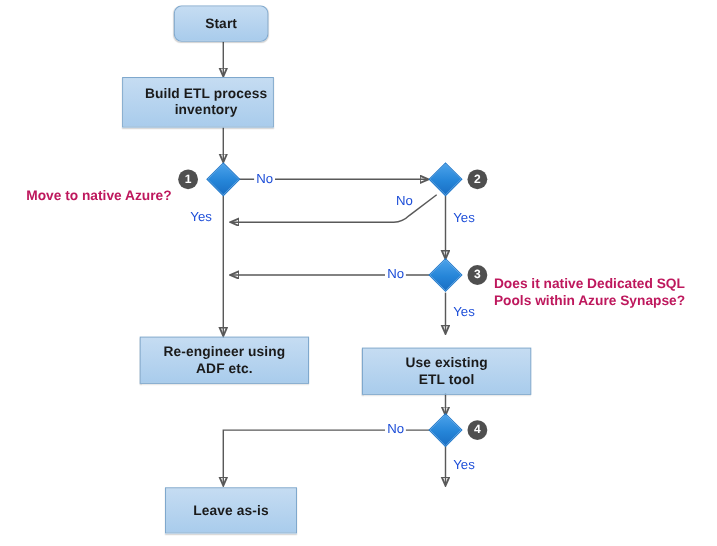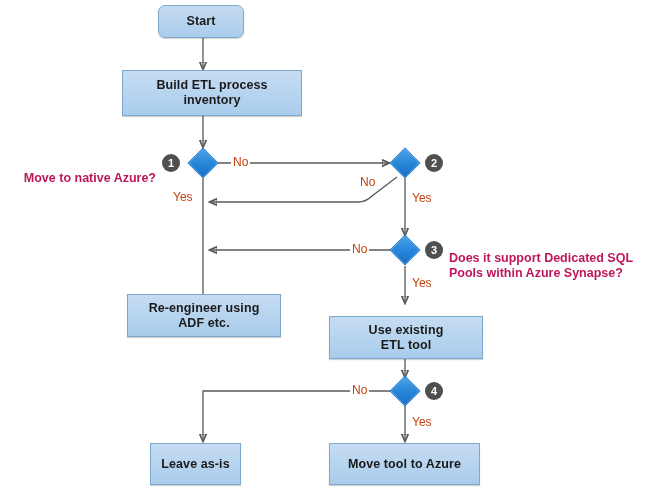--- a/index.html
+++ b/index.html
@@ -77,21 +77,21 @@
     color: #be185d;
     line-height: 15px;
     white-space: pre-line;
   }
   .question.right { text-align: left; }
   .question.left  { text-align: right; }
   .edge-label {
     position: absolute;
     font-size: 12px;
     font-weight: normal;
-    color: #c2410c;
+    color: #1d4ed8;
     background: #ffffff;
     padding: 0 2px;
     line-height: 13px;
   }
   svg.wires {
     position: absolute;
     left: 0;
     top: 0;
     width: 652px;
     height: 496px;
@@ -135,42 +135,39 @@
 
     <path d="M 391,391 L 203,391 L 203,441" marker-end="url(#arrow)"></path>
 
     <line x1="405" y1="405" x2="405" y2="441" marker-end="url(#arrow)"></line>
   </svg>
 
   <div class="node-box rounded" style="left:158px; top:5px; width:86px; height:33px;">
     <span class="lbl">Start</span>
   </div>
 
-  <div class="node-box" style="left:122px; top:70px; width:180px; height:46px;">
+  <div class="node-box" style="left:111px; top:70px; width:138px; height:46px;justify-content:flex-end;">
     <span class="lbl">Build ETL process
 inventory</span>
   </div>
 
-  <div class="node-box" style="left:127px; top:294px; width:154px; height:43px;">
+  <div class="node-box" style="left:127px; top:306px; width:154px; height:43px;">
     <span class="lbl">Re-engineer using
 ADF etc.</span>
   </div>
 
   <div class="node-box" style="left:329px; top:316px; width:154px; height:43px;justify-content:center;">
     <span class="lbl">Use existing
 ETL tool</span>
   </div>
 
-  <div class="node-box" style="left:150px; top:443px; width:91px; height:42px;">
+  <div class="node-box" style="left:150px; top:443px; width:120px; height:42px;">
     <span class="lbl">Leave as-is</span>
   </div>
 
-  <div class="node-box" style="left:329px; top:443px; width:151px; height:42px;">
-    <span class="lbl">Move tool to Azure</span>
-  </div>
 
   <div class="diamond" style="left:192px; top:152px;"></div>
   <div class="badge" style="left:162px; top:154px;">
     <span>1</span>
   </div>
   <div class="question left" style="left:8px; top:156px; width:148px;">
     <span>Move to native Azure?</span>
   </div>
   <div class="edge-label" style="left:231px; top:156px;">
     <span>No</span>
@@ -188,21 +185,21 @@
   </div>
   <div class="edge-label" style="left:410px; top:192px;">
     <span>Yes</span>
   </div>
 
   <div class="diamond" style="left:394px; top:239px;"></div>
   <div class="badge" style="left:425px; top:241px;">
     <span>3</span>
   </div>
   <div class="question right" style="left:449px; top:236px; width:205px;">
-    <span>Does it support Dedicated SQL
+    <span>Does it native Dedicated SQL
 Pools within Azure Synapse?</span>
   </div>
   <div class="edge-label" style="left:350px; top:243px;">
     <span>No</span>
   </div>
   <div class="edge-label" style="left:410px; top:277px;">
     <span>Yes</span>
   </div>
 
   <div class="diamond" style="left:394px; top:380px;"></div>

